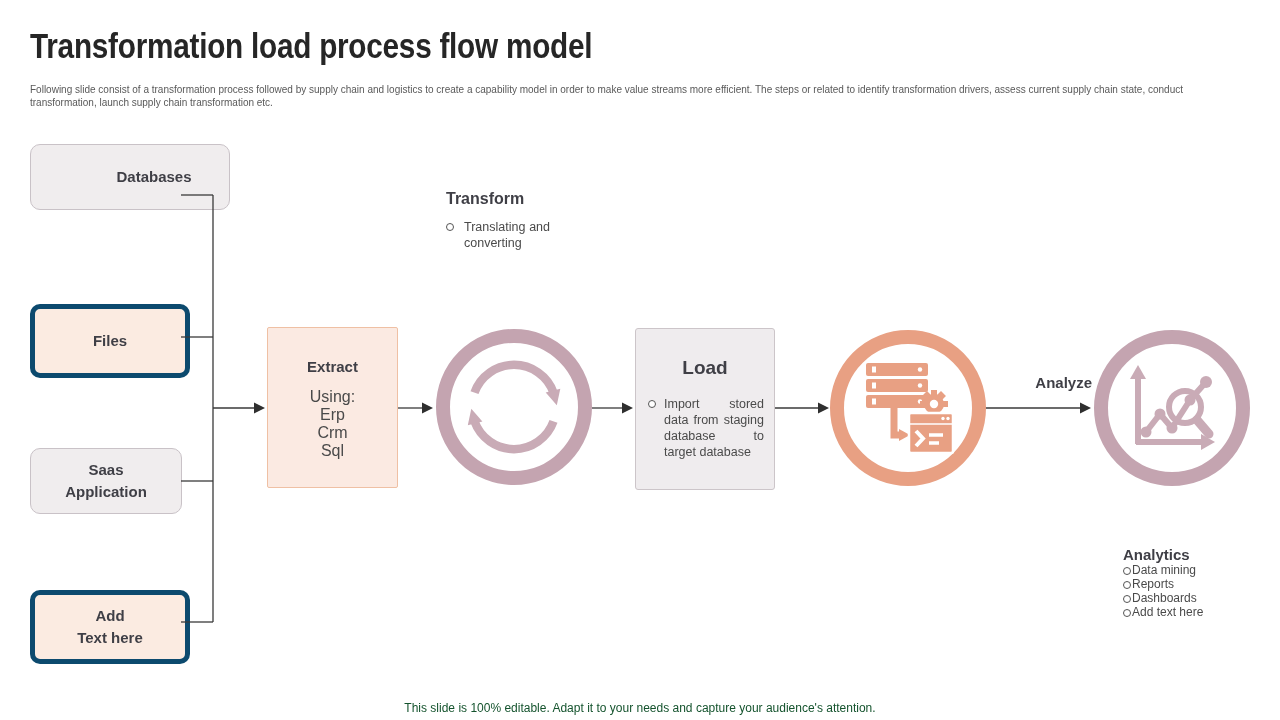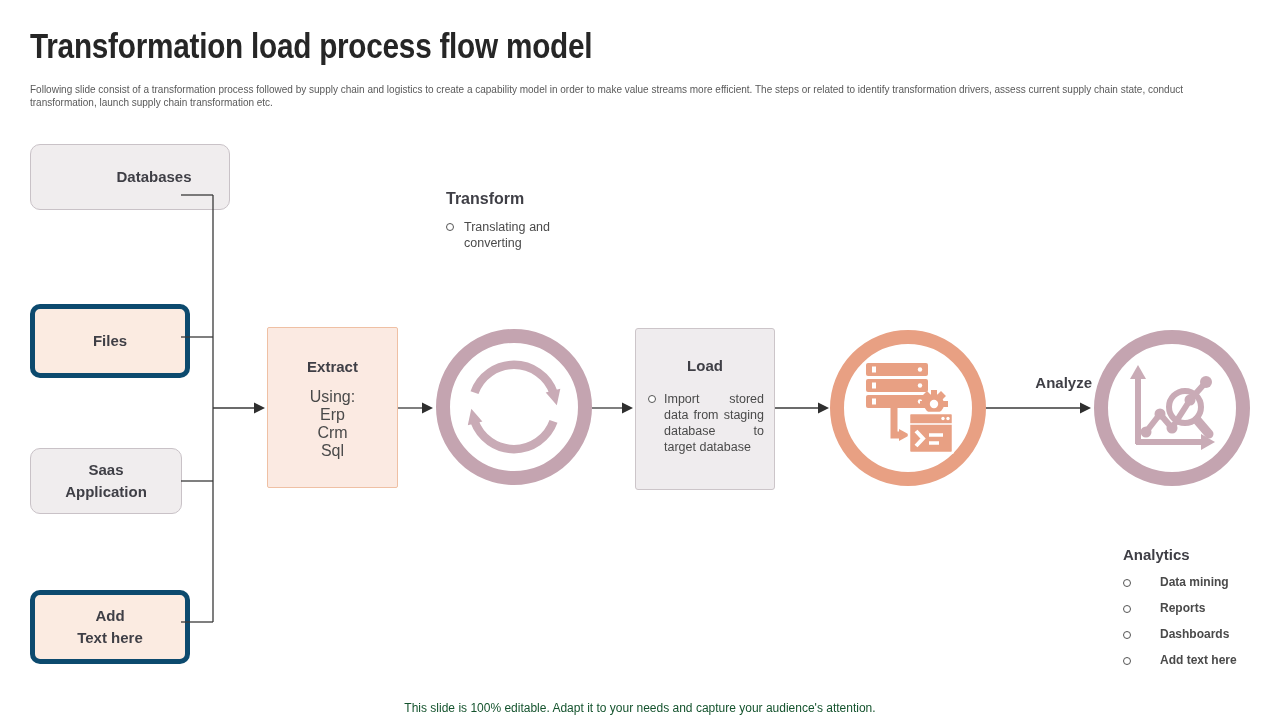--- a/index.html
+++ b/index.html
@@ -59,34 +59,34 @@
   .ring svg { position:absolute; left:0; top:0; }
   #ring-sync      { left:436px; top:329px; border:14px solid #C4A4B0; }
   #ring-server    { left:830px; top:330px; border:14px solid #E8A083; }
   #ring-analytics { left:1094px; top:330px; border:14px solid #C4A4B0; }
 
   
   .load-box {
     position:absolute; left:635px; top:328px; width:138px; height:160px;
     background:#EFECEE; border:1px solid #CCC5C9; border-radius:3px;
   }
-  .load-title { text-align:center; margin-top:28px; font-size:15px; font-weight:bold; color:#3F3F46; }
+  .load-title { text-align:center; margin-top:28px; font-size:19px; font-weight:bold; color:#3F3F46; }
   .load-bullet { display:flex; gap:8px; margin:17px 10px 0 12px; }
   .load-bullet .txt { font-size:12.5px; line-height:16px; color:#4A4A4A; text-align:justify; }
 
   
   .analyze-label {
     position:absolute; left:988px; top:374px; width:104px; text-align:right;
     font-size:15px; font-weight:bold; color:#3F3F46;
   }
 
   
   .analytics-block { position:absolute; left:1123px; top:546px; width:140px; }
   .analytics-block .block-title { font-size:15px; }
-  .a-item { display:flex; gap:29px; margin-top:12px; align-items:flex-start;font-weight:bold; }
+  .a-item { display:flex; gap:1px; align-items:flex-start; }
   .a-item .txt { font-size:12px; line-height:14px; color:#4A4A4A; }
 
   .footer-note {
     position:absolute; left:0; top:701px; width:1280px; text-align:center;
     font-size:12px; color:#14532d;
   }
 </style>
 </head>
 <body>
 

